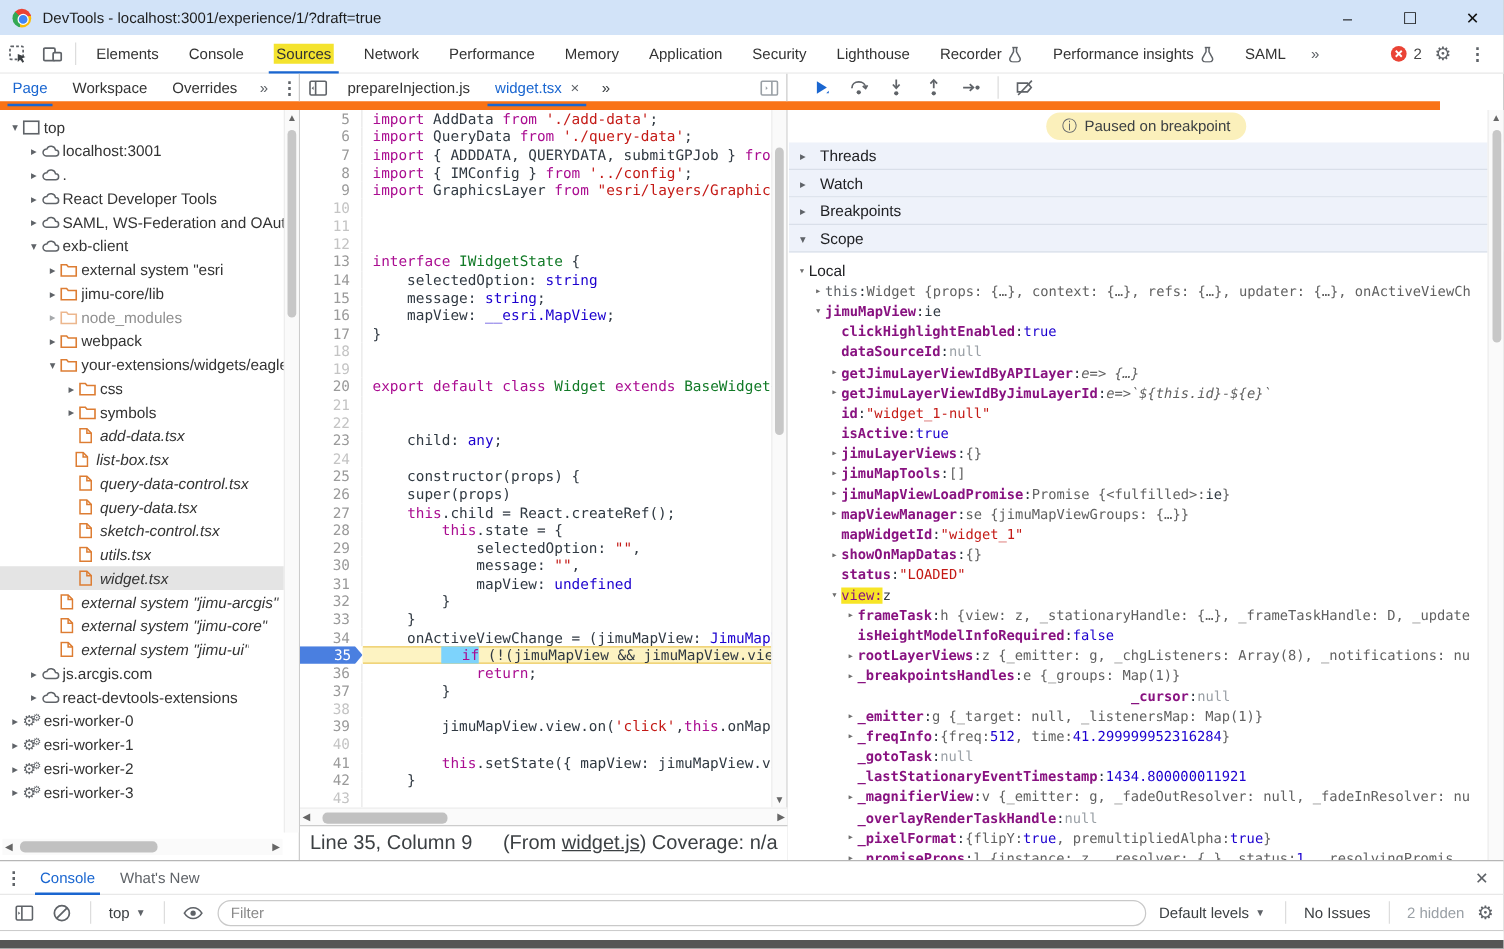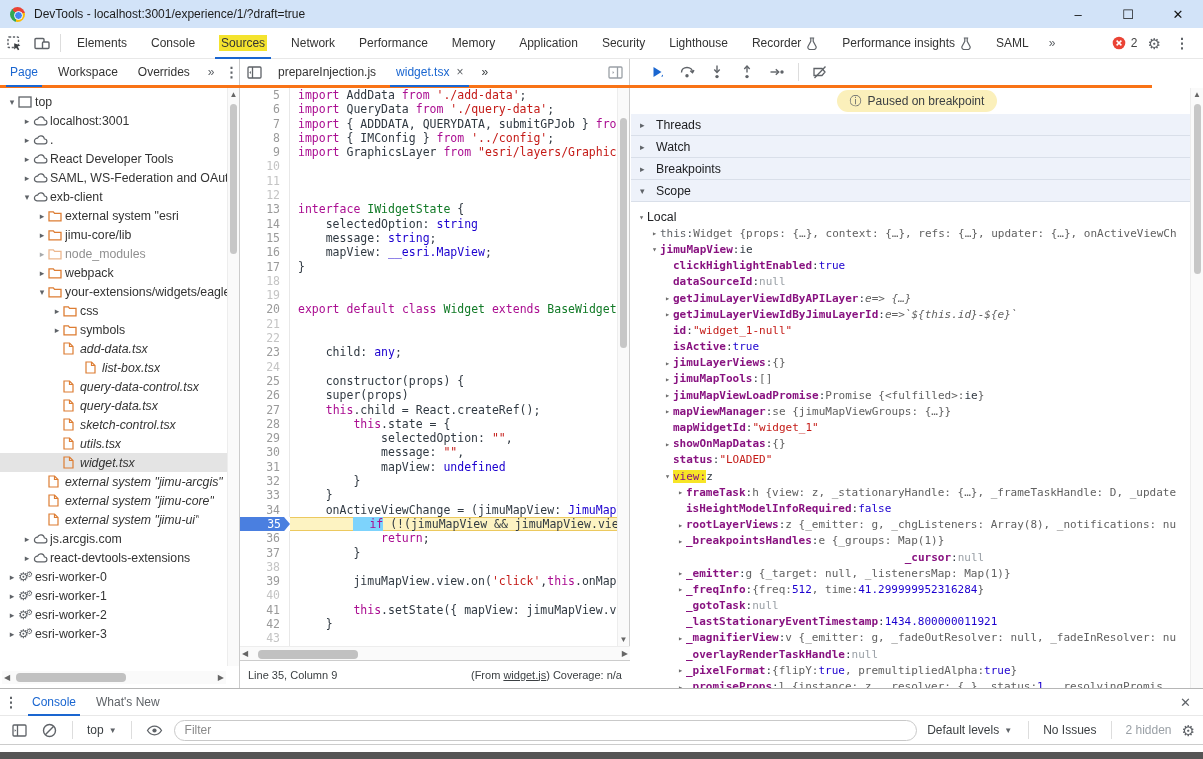--- a/index.html
+++ b/index.html
@@ -23,21 +23,21 @@
   .ptab { position:relative; height:31px; display:flex; align-items:center; padding:0 12px; font-size:12px; color:#333; white-space:nowrap; gap:5px; }
   .ptab.active::after { content:""; position:absolute; left:8px; right:8px; bottom:0; height:2px; background:#1a66d0; }
   .ptab .hl { background:#f4e32e; padding:1px 2px; }
   .more-chev { font-size:12px; color:#5f6368; padding:0 8px; letter-spacing:-2px; }
   .right-cluster { margin-left:auto; display:flex; align-items:center; gap:10px; padding-right:10px; }
   .errbadge { display:flex; align-items:center; gap:5px; font-size:12px; color:#444; }
   .gear-glyph { font-size:15px; color:#5f6368; line-height:1; }
   .kebab { font-size:14px; color:#5f6368; font-weight:bold; padding:0 4px; }
 
   
-  .toolbar2 { position:absolute; left:0; top:59px; width:1152px; height:29px; background:#fff; border-bottom:3px solid #f97316; display:flex; }
+  .toolbar2 { position:absolute; left:0; top:59px; width:1152px; height:29px; background:#fff; border-bottom:7px solid #f97316; display:flex; }
   .t2-left { width:240px; display:flex; align-items:center; border-right:1px solid #ccc; }
   .t2-mid { width:390px; display:flex; align-items:center; border-right:1px solid #ccc; }
   .t2-right { flex:1; display:flex; align-items:center; padding-left:14px; gap:4px; }
   .stab { position:relative; height:29px; display:flex; align-items:center; padding:0 10px; font-size:12px; color:#333; white-space:nowrap; }
   .stab.active { color:#1a66d0; }
   .stab.active::after { content:""; position:absolute; left:6px; right:6px; bottom:0; height:2px; background:#1a66d0; }
   .etab { position:relative; height:29px; display:flex; align-items:center; padding:0 10px; font-size:12px; color:#333; gap:7px; white-space:nowrap; }
   .etab.active { color:#1a66d0; }
   .etab.active::after { content:""; position:absolute; left:4px; right:4px; bottom:0; height:2px; background:#1a66d0; }
   .etab .close-x { color:#5f6368; font-size:12px; }
@@ -73,21 +73,21 @@
   .tk-kw { color:#aa0d91; } .tk-str { color:#c41a16; } .tk-cls { color:#127a27; }
   .tk-typ { color:#1c00cf; } .tk-pln { color:#303942; }
   .tk-kwsel { color:#aa0d91; background:#7dd3fc;padding-left:16px; }
   .ed-vscroll { position:absolute; right:0; top:0; width:12px; height:558px; background:#fafafa; border-left:1px solid #ededed; }
   .ed-vscroll .thumb { position:absolute; left:2px; top:30px; width:7px; height:230px; background:#c7c7c7; border-radius:4px; }
   .ed-vscroll .sarr { position:absolute; bottom:2px; left:0; width:11px; text-align:center; font-size:8px; color:#666; }
   .ed-hscroll { position:absolute; left:0; top:558px; width:390px; height:14px; background:#fafafa; border-top:1px solid #ededed; }
   .ed-hscroll .thumb { position:absolute; left:18px; top:2.5px; width:100px; height:9px; background:#c1c1c1; border-radius:4px; }
   .ed-hscroll .sarr { position:absolute; top:2px; font-size:8px; color:#666; }
   .ed-status { position:absolute; left:0; top:572px; width:390px; height:28px; border-top:1px solid #ccc; background:#fff;
-    display:flex; align-items:center; font-size:11px; color:#3c4043; padding:0 8px; }
+    display:flex; align-items:center; font-size:16px; color:#3c4043; padding:0 8px; }
   .ed-status .right { margin-left:auto; white-space:nowrap; }
   .ed-status .lnk { text-decoration:underline; }
 
   
   .rightpanel { position:absolute; left:631px; top:88px; width:572px; height:600px; background:#fff; overflow:hidden; }
   .paused-row { height:26px; display:flex; align-items:center; justify-content:center; }
   .paused-pill { display:flex; align-items:center; gap:6px; background:#fbf0bb; border-radius:13px; height:22px; padding:0 13px; font-size:12px; color:#3c4043; }
   .paused-pill .i-ic { font-size:12px; color:#5f6368; }
   .dsec { height:22px; background:#eef2fa; border-bottom:1px solid #d9dfe9; display:flex; align-items:center; padding-left:9px; font-size:12.3px; color:#202124; gap:6px; }
   .dsec:first-of-type { border-top:1px solid #d9dfe9; }
@@ -417,21 +417,21 @@
         <div class="trow" style="padding-left: 51px;">
           <span class="arr"></span>
           <span class="ticon">
             <svg width="11" height="13" viewBox="0 0 11 13">
               <path d="M1 1h5.5L10 4.5V12H1z" fill="none" stroke="#dd7d33" stroke-width="1.2"></path>
               <path d="M6.5 1v3.5H10" fill="none" stroke="#dd7d33" stroke-width="1.2"></path>
             </svg>
           </span>
           <span class="tlabel ital">add-data.tsx</span>
         </div>
-        <div class="trow" style="padding-left: 73px;">
+        <div class="trow" style="padding-left: 48px;">
           <span class="arr"></span>
           <span class="ticon">
             <svg width="11" height="13" viewBox="0 0 11 13">
               <path d="M1 1h5.5L10 4.5V12H1z" fill="none" stroke="#dd7d33" stroke-width="1.2"></path>
               <path d="M6.5 1v3.5H10" fill="none" stroke="#dd7d33" stroke-width="1.2"></path>
             </svg>
           </span>
           <span class="tlabel ital">list-box.tsx</span>
         </div>
         <div class="trow" style="padding-left: 51px;">

